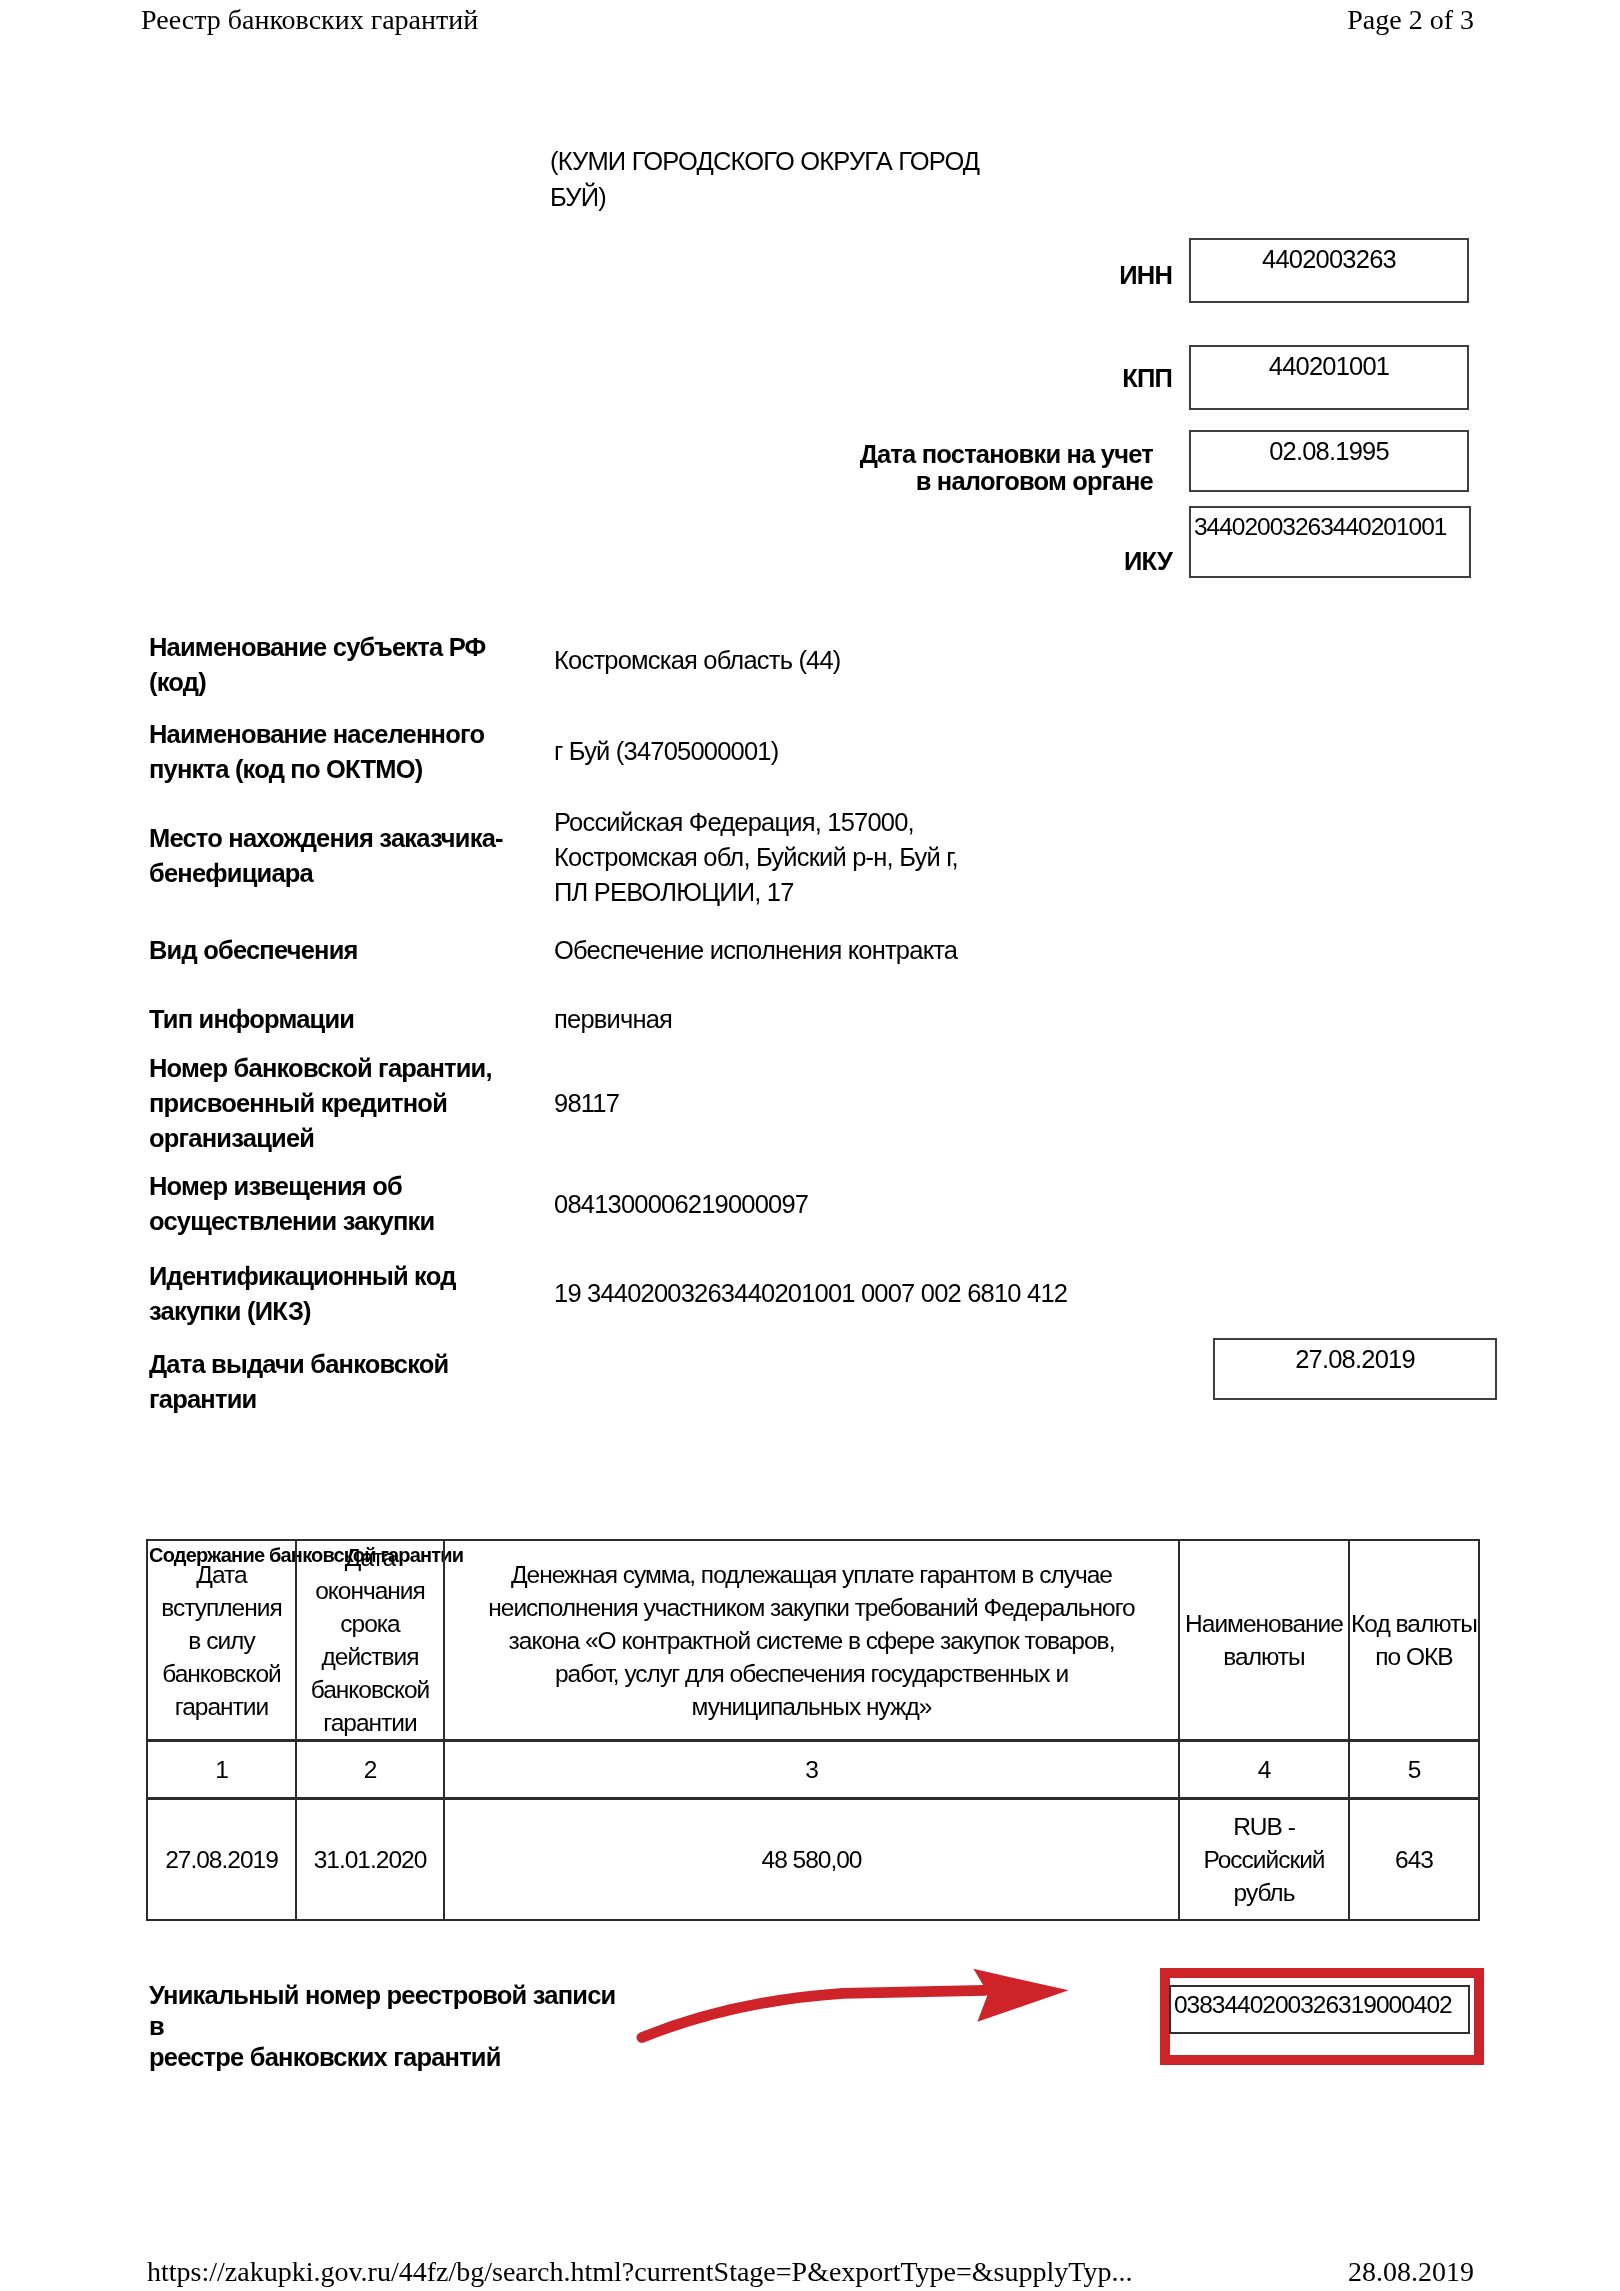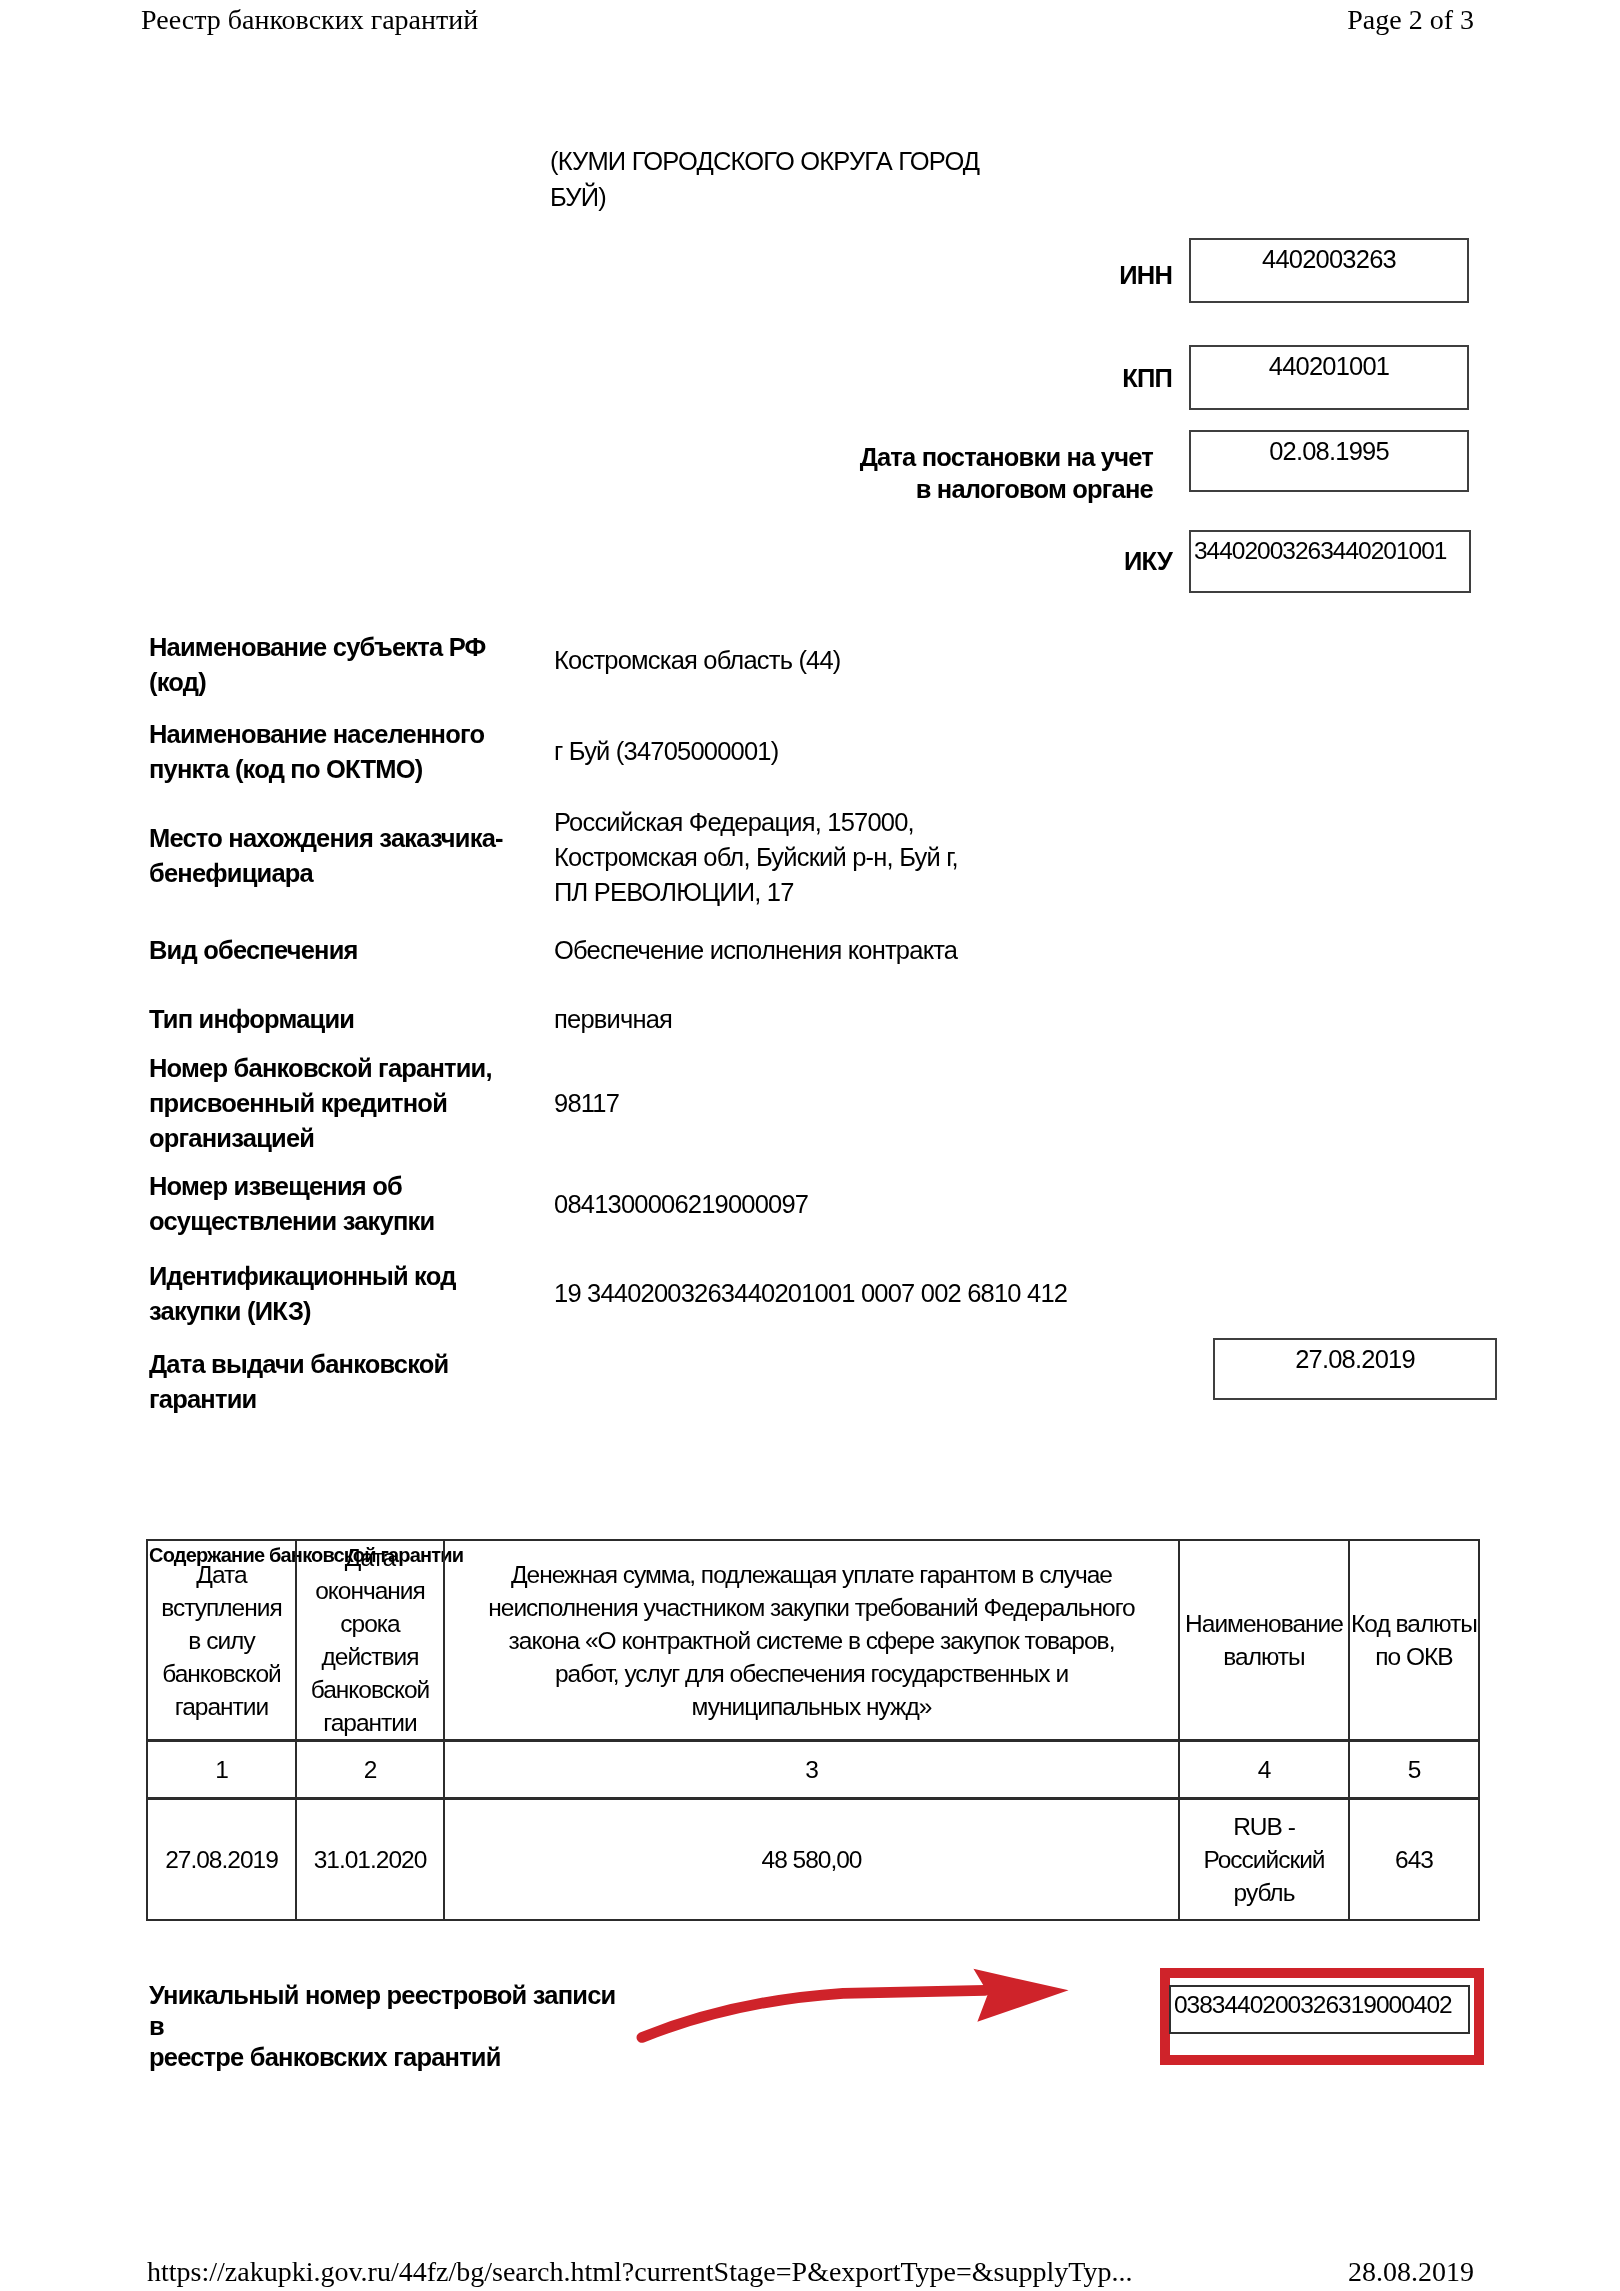--- a/index.html
+++ b/index.html
@@ -52,28 +52,28 @@
   <div class="abs rlab" style="left:980px; top:261px; width:192px;">ИНН</div>
   <div class="fbox" style="left:1189px; top:238px; width:280px; height:65px;">
     <div class="v">4402003263</div>
   </div>
 
   <div class="abs rlab" style="left:980px; top:364px; width:192px;">КПП</div>
   <div class="fbox" style="left:1189px; top:345px; width:280px; height:65px;">
     <div class="v">440201001</div>
   </div>
 
-  <div class="abs rlab pre" style="left:784px; top:441px; width:369px; line-height:32px;">Дата постановки на учет
+  <div class="abs rlab pre" style="left:784px; top:441px; width:369px; line-height:27px;">Дата постановки на учет
 в налоговом органе</div>
   <div class="fbox" style="left:1189px; top:430px; width:280px; height:62px;">
     <div class="v">02.08.1995</div>
   </div>
 
   <div class="abs rlab" style="left:980px; top:547px; width:192px;">ИКУ</div>
-  <div class="fbox" style="left:1189px; top:530px; width:282px; height:63px;">
+  <div class="fbox" style="left:1189px; top:506px; width:282px; height:72px;">
     <div class="v-left">34402003263440201001</div>
   </div>
 
   <div class="abs lab" style="top:630px;">Наименование субъекта РФ
 (код)</div>
   <div class="abs val" style="top:643px;">Костромская область (44)</div>
 
   <div class="abs lab" style="top:717px;">Наименование населенного
 пункта (код по ОКТМО)</div>
   <div class="abs val" style="top:734px;">г Буй (34705000001)</div>

